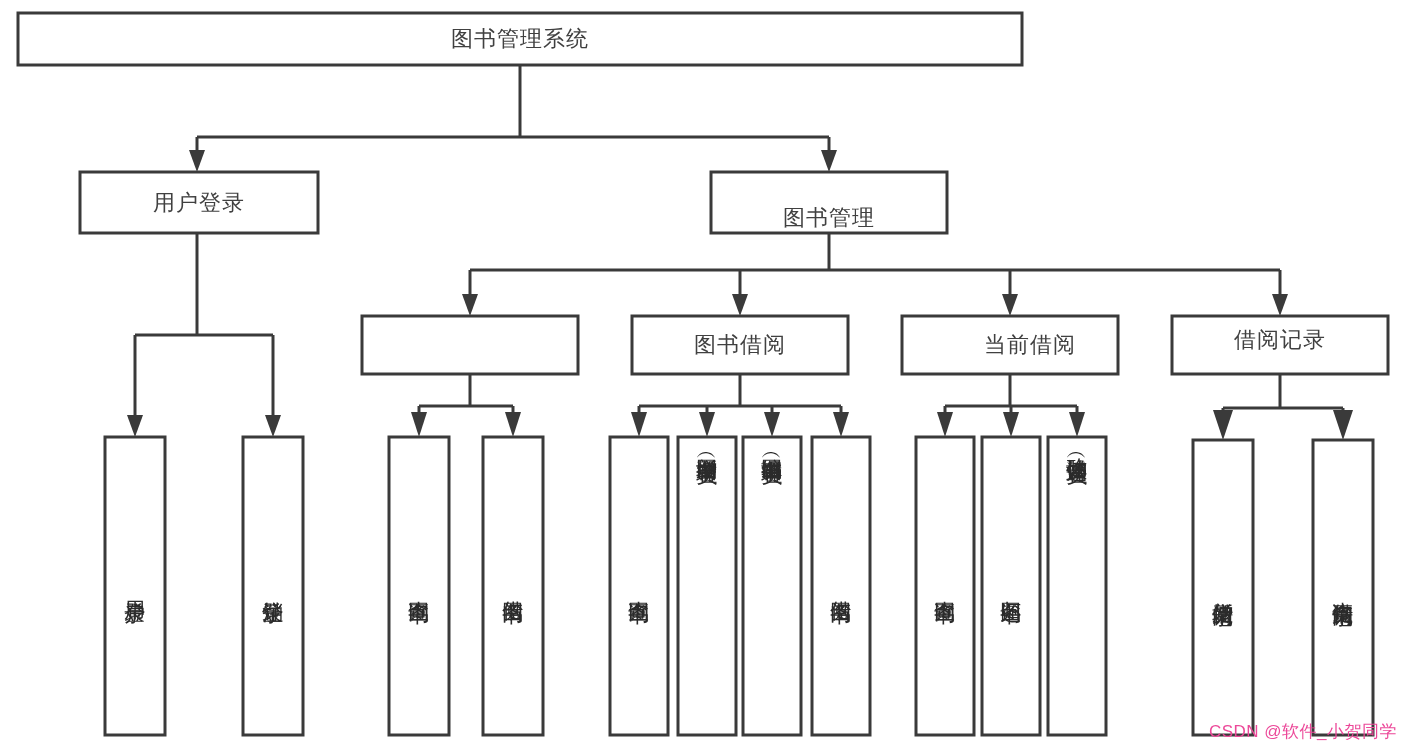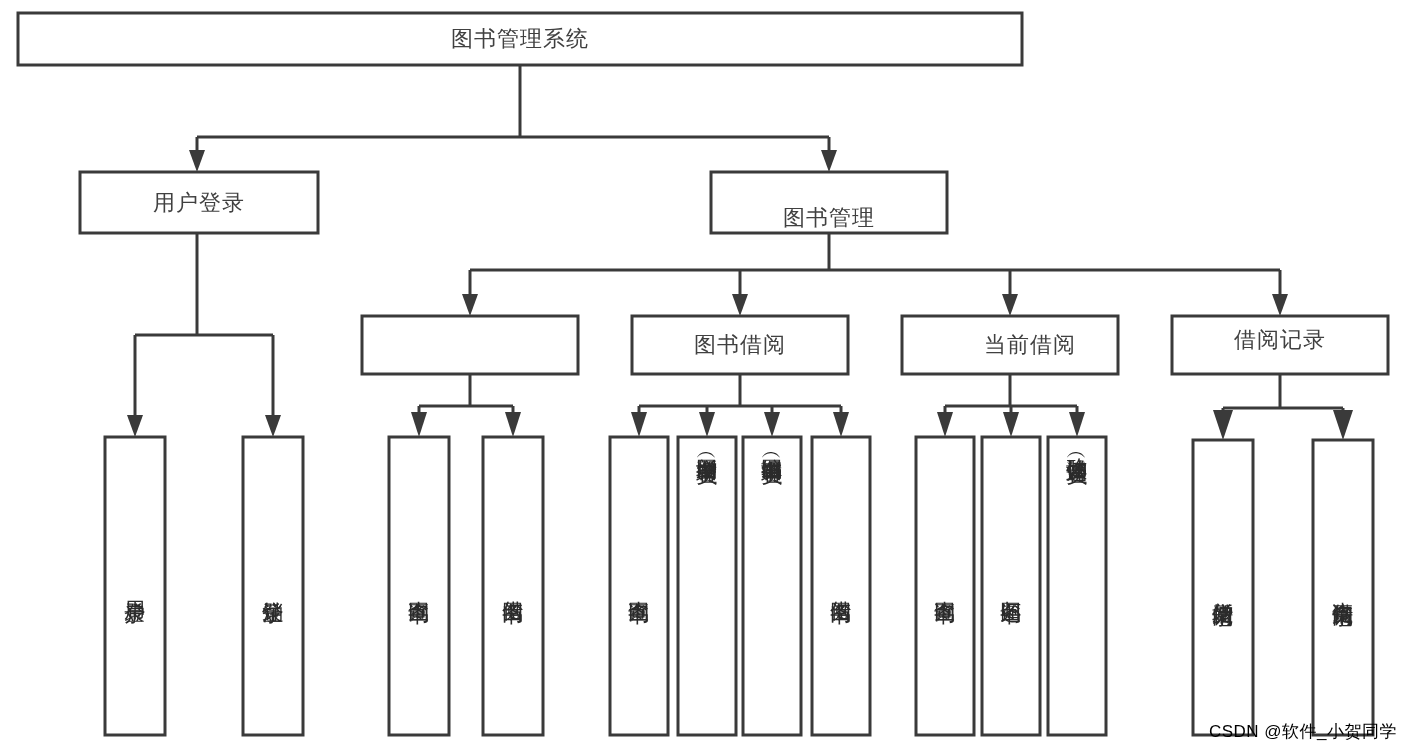--- a/index.html
+++ b/index.html
@@ -72,21 +72,21 @@
     color: #404040;
     white-space: nowrap;
     letter-spacing: 1px;
   }
   #watermark {
     position: absolute;
     right: 8px;
     bottom: 4px;
     font-family: "Liberation Sans", "DejaVu Sans", sans-serif;
     font-size: 17px;
-    color: #000000;
+    color: #ec4899;
     letter-spacing: 0.5px;
     white-space: nowrap;
     margin-top: 48px;
   }
 </style>
 </head>
 <body>
 
 <div id="diagram-root">
 

